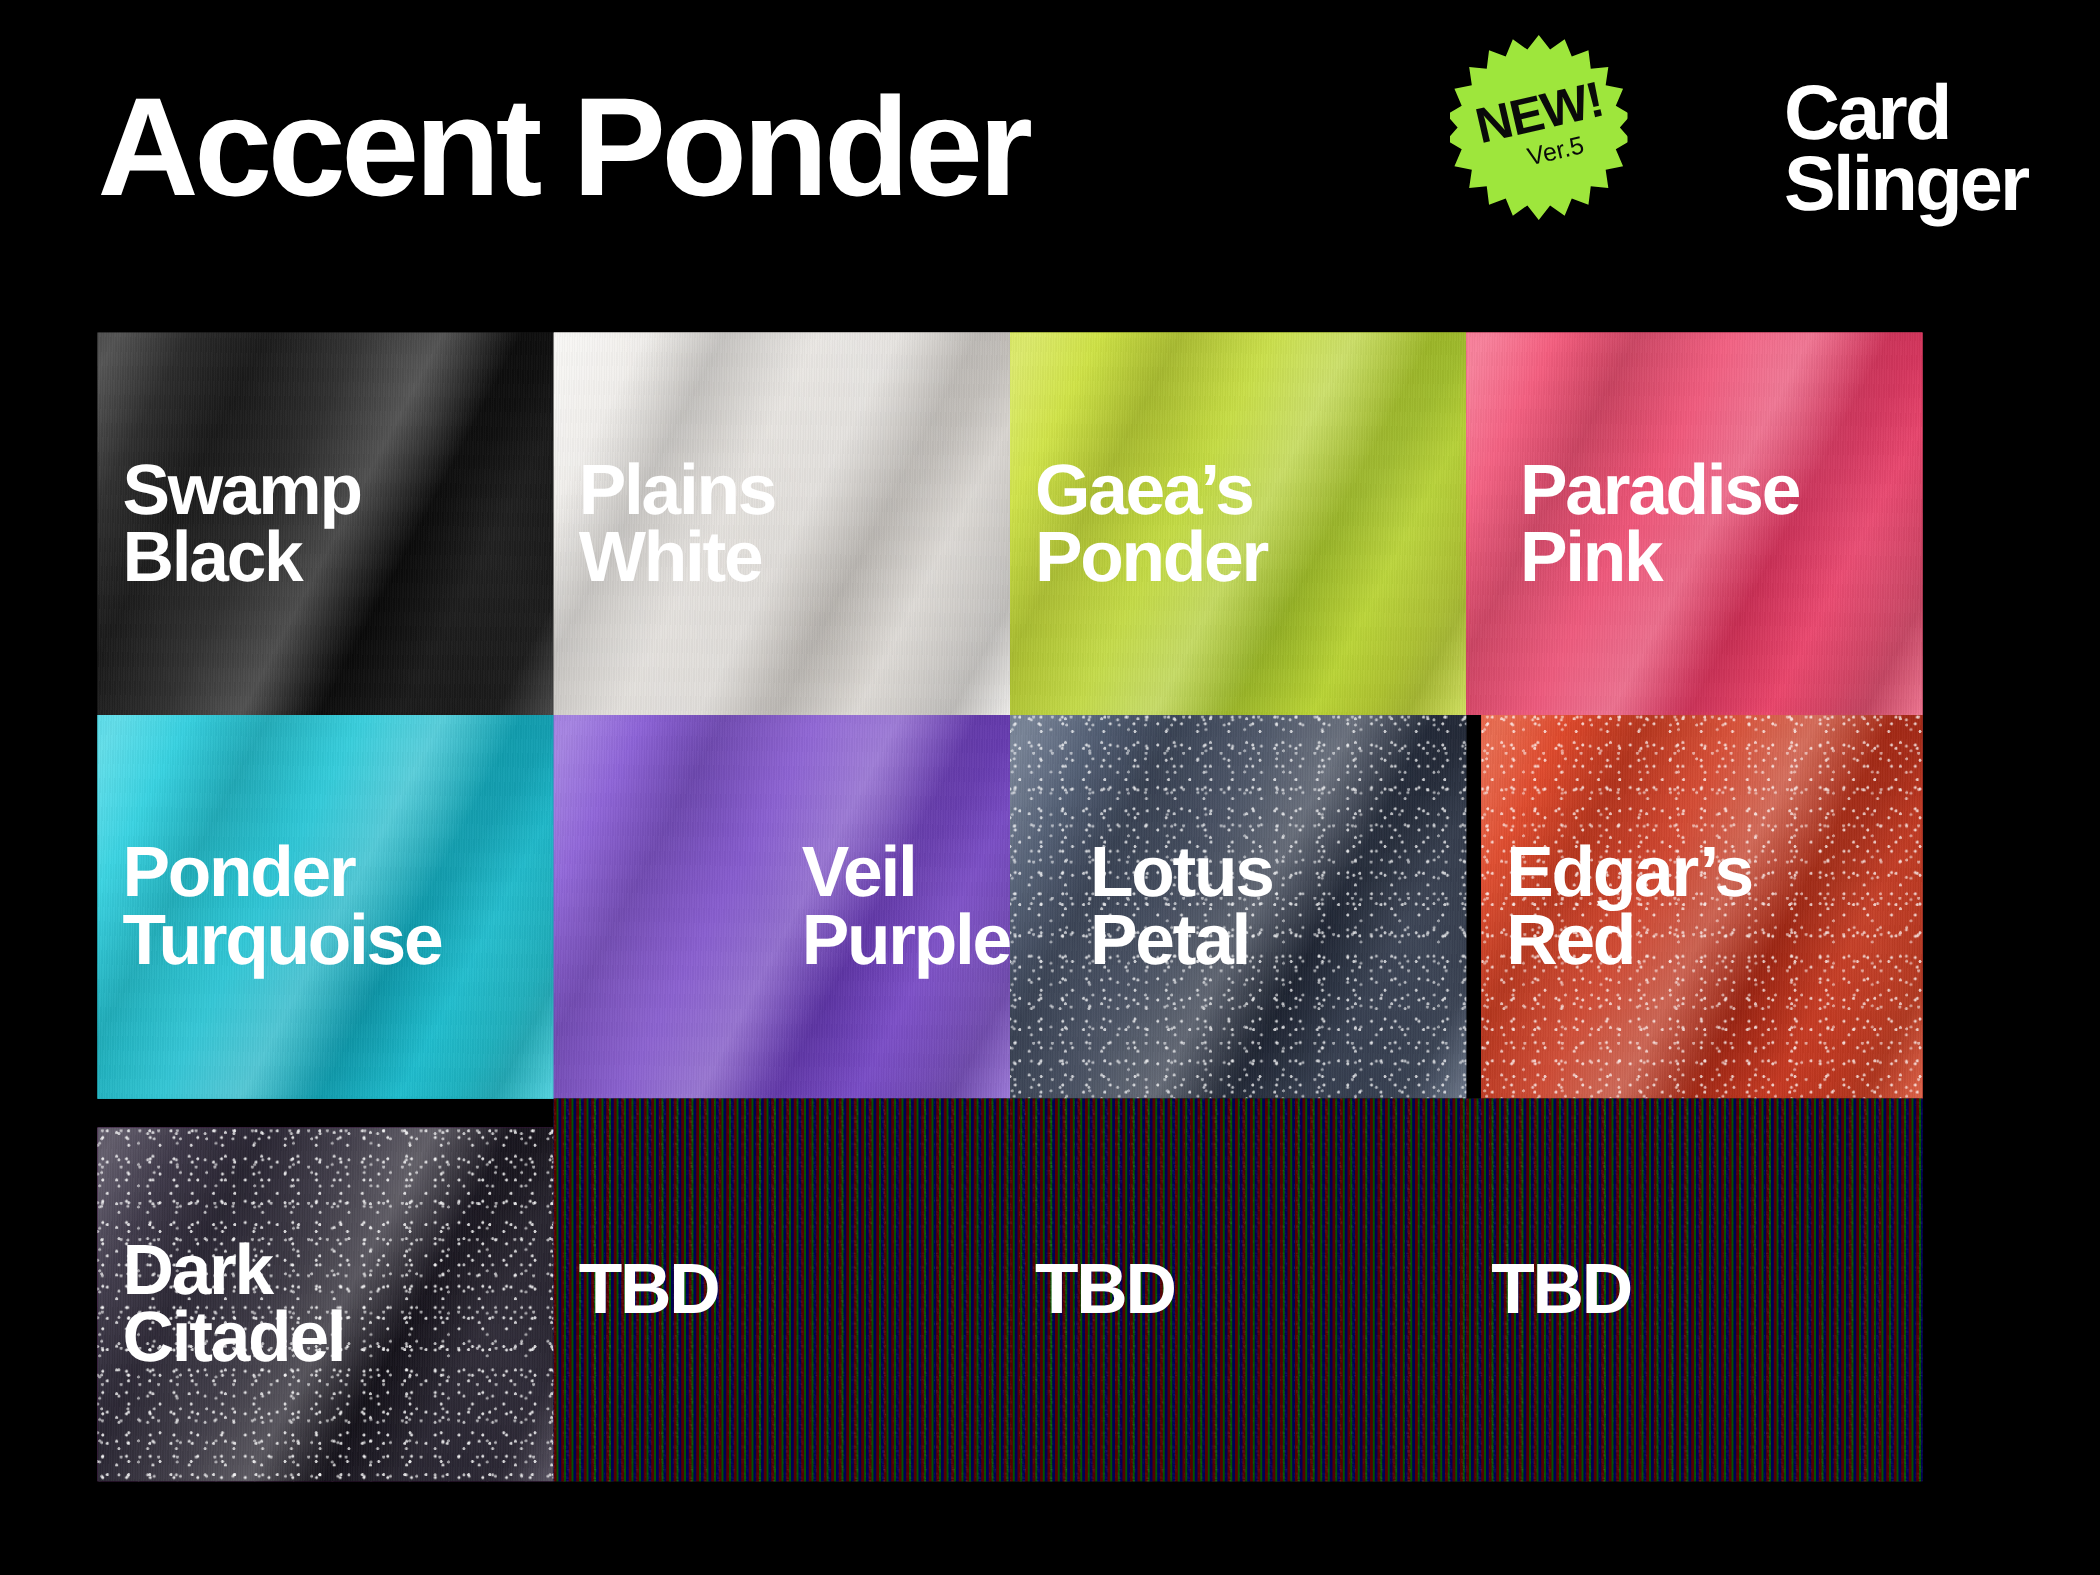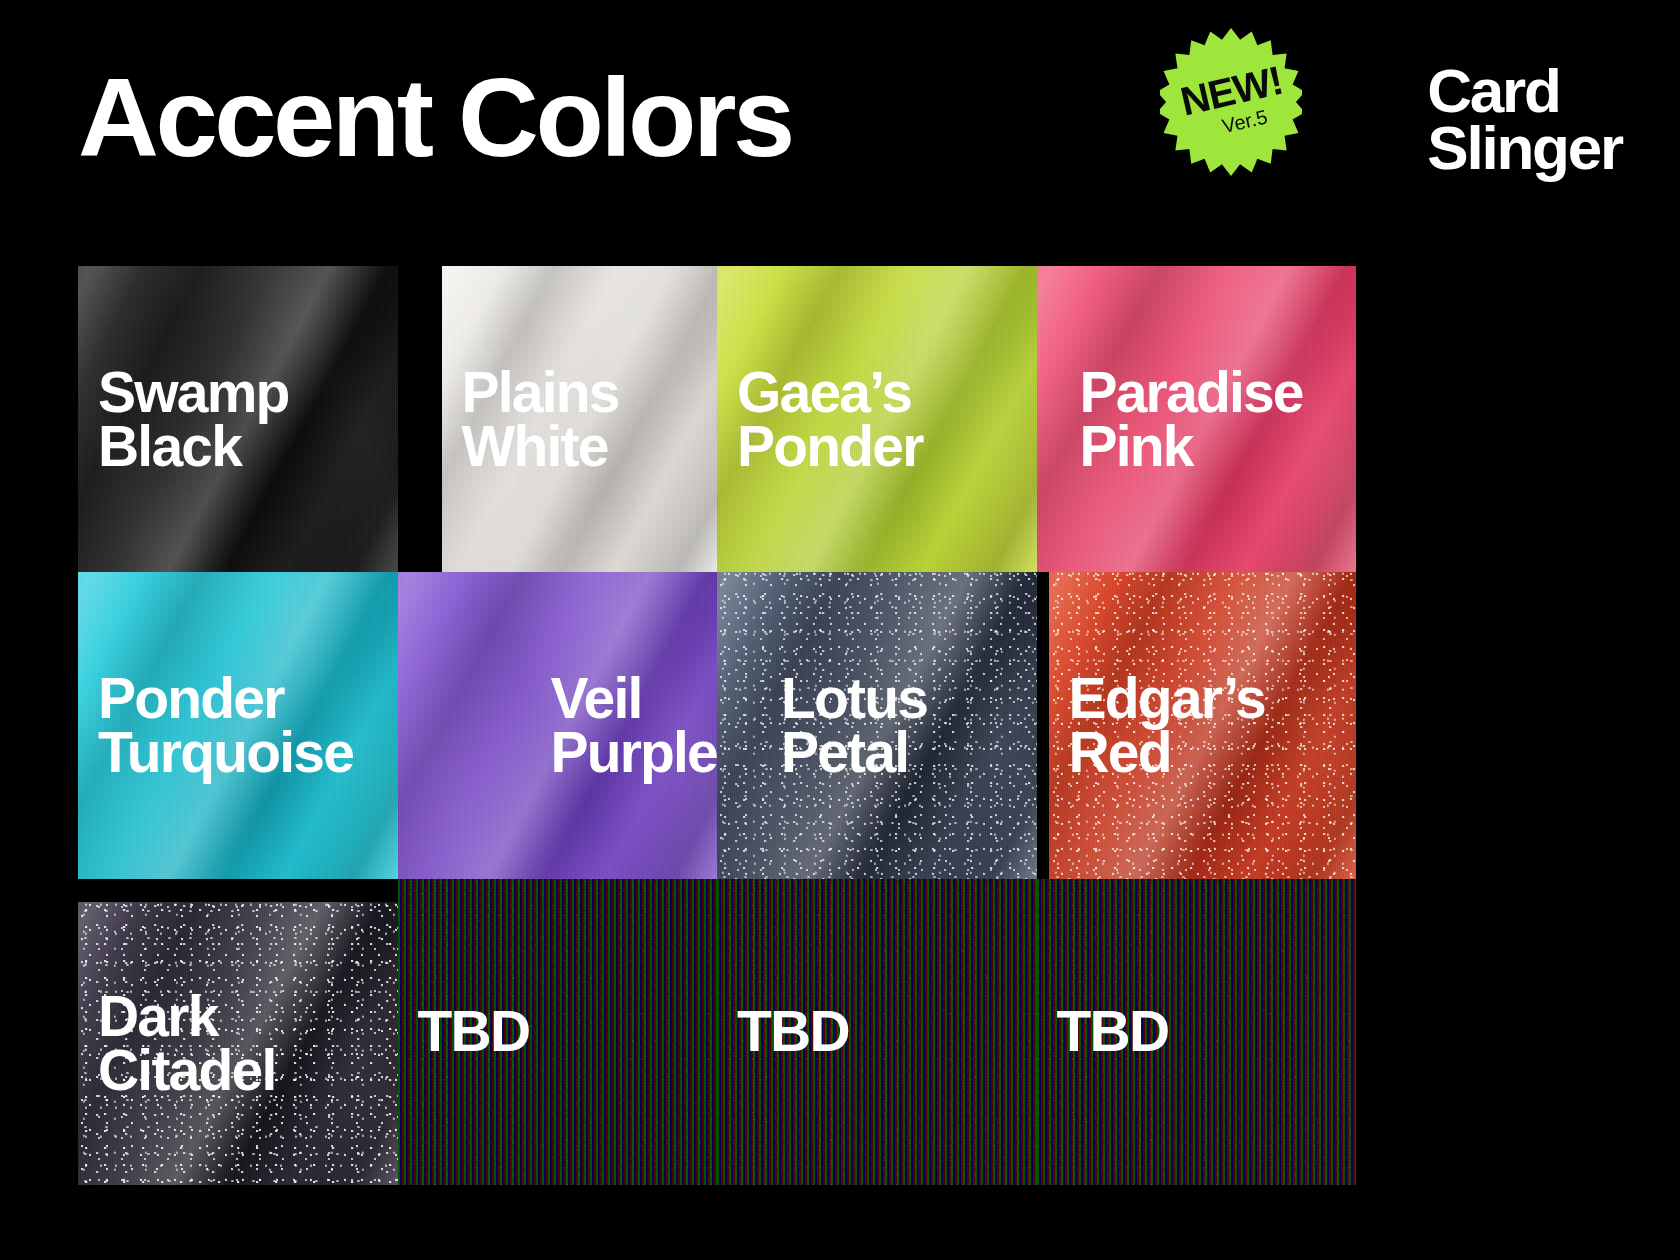--- a/index.html
+++ b/index.html
@@ -65,21 +65,21 @@
     line-height:1; margin-left:6px;
   }
   .burst-ver{
     font-size:20px; font-weight:normal; letter-spacing:0px;
     line-height:1; margin-top:3px; margin-left:18px;
   }
 
   
   .grid{
     position:absolute; left:78px; top:266px;
-    width:1278px; height:919px;
+    width:1460px; height:919px;
     display:grid;
     grid-template-columns:repeat(4,1fr);
     grid-template-rows:repeat(3,1fr);
     gap:0;
   }
   .swatch{
     position:relative; overflow:hidden;
     display:flex; align-items:center;
   }
   .swatch-label{
@@ -177,21 +177,21 @@
   .noise-dark{
     position:absolute; inset:0;
     background:rgba(0,0,0,.40);
   }
 </style>
 </head>
 <body style="background: rgb(0, 0, 0);">
 
 <div class="stage">
 
-  <h1 class="page-title">Accent Colors</h1>
+  <h1 class="page-title">Accent Ponder</h1>
 
   <div class="burst">
     <div class="burst-star" style="--burst-color: #9ee63c;"></div>
     <div class="burst-text" style="color: rgb(10, 10, 10);">
       <span class="burst-new">NEW!</span>
       <span class="burst-ver">Ver.5</span>
     </div>
   </div>
 
   <div class="brand">
@@ -201,21 +201,21 @@
 
   <div class="grid" id="swatch-grid">
       <div class="swatch" style="background: rgb(25, 25, 25);">
         <div class="tex" style="background: linear-gradient(125deg, rgb(58, 58, 58) 0%, rgb(25, 25, 25) 38%, rgb(11, 11, 11) 62%, rgb(25, 25, 25) 80%, rgb(58, 58, 58) 100%);"></div>
         <div class="tex satin"></div>
         <div class="tex2 satin2"></div>
         <div class="tex3 fibers"></div>
         <div class="swatch-label">Swamp
 Black</div>
       </div>
-      <div class="swatch" style="background: rgb(231, 228, 224); margin-left: 44px;">
+      <div class="swatch" style="background: rgb(231, 228, 224);">
         <div class="tex" style="background: linear-gradient(125deg, rgb(251, 250, 248) 0%, rgb(231, 228, 224) 38%, rgb(205, 201, 196) 62%, rgb(231, 228, 224) 80%, rgb(251, 250, 248) 100%);"></div>
         <div class="tex satin"></div>
         <div class="tex2 satin2"></div>
         <div class="tex3 fibers"></div>
         <div class="swatch-label">Plains
 White</div>
       </div>
       <div class="swatch" style="background: rgb(196, 220, 51);">
         <div class="tex" style="background: linear-gradient(125deg, rgb(219, 233, 88) 0%, rgb(196, 220, 51) 38%, rgb(168, 198, 44) 62%, rgb(196, 220, 51) 80%, rgb(219, 233, 88) 100%);"></div>
         <div class="tex satin"></div>

